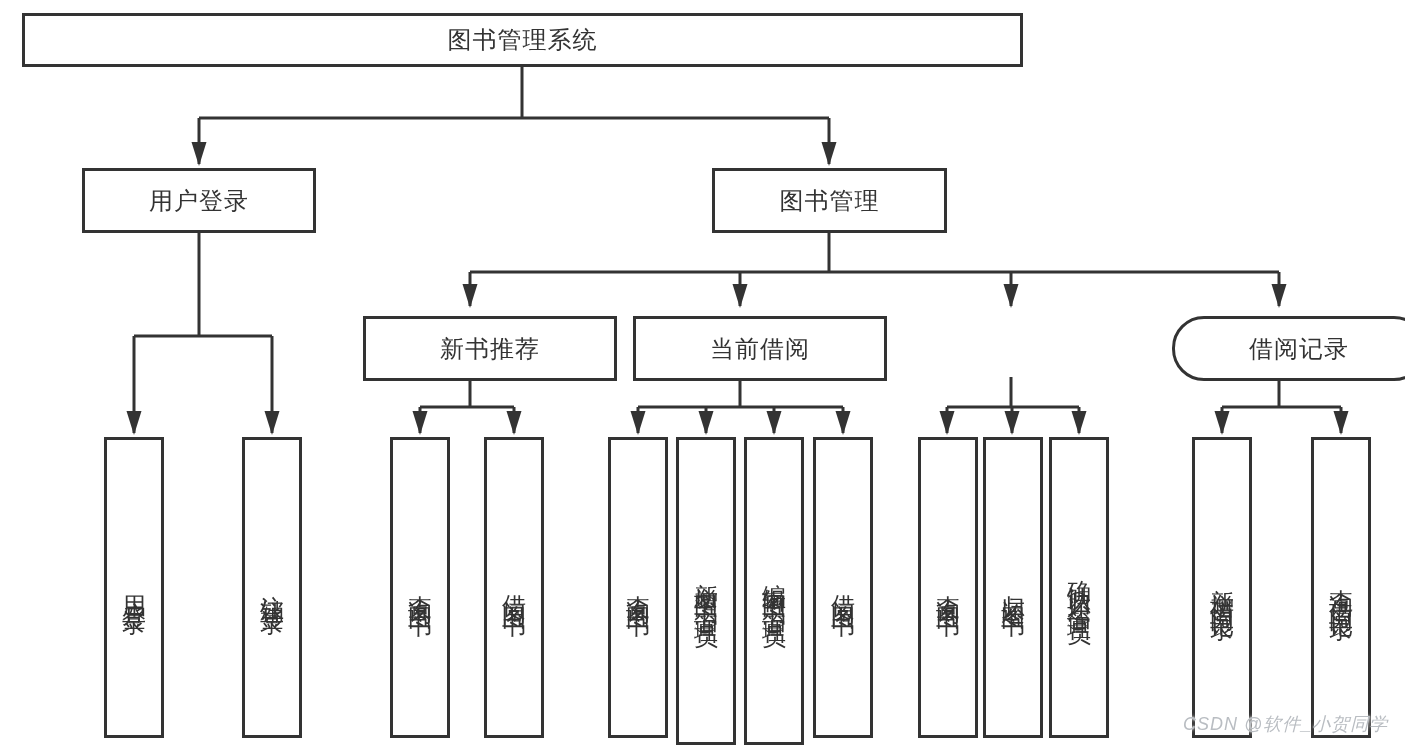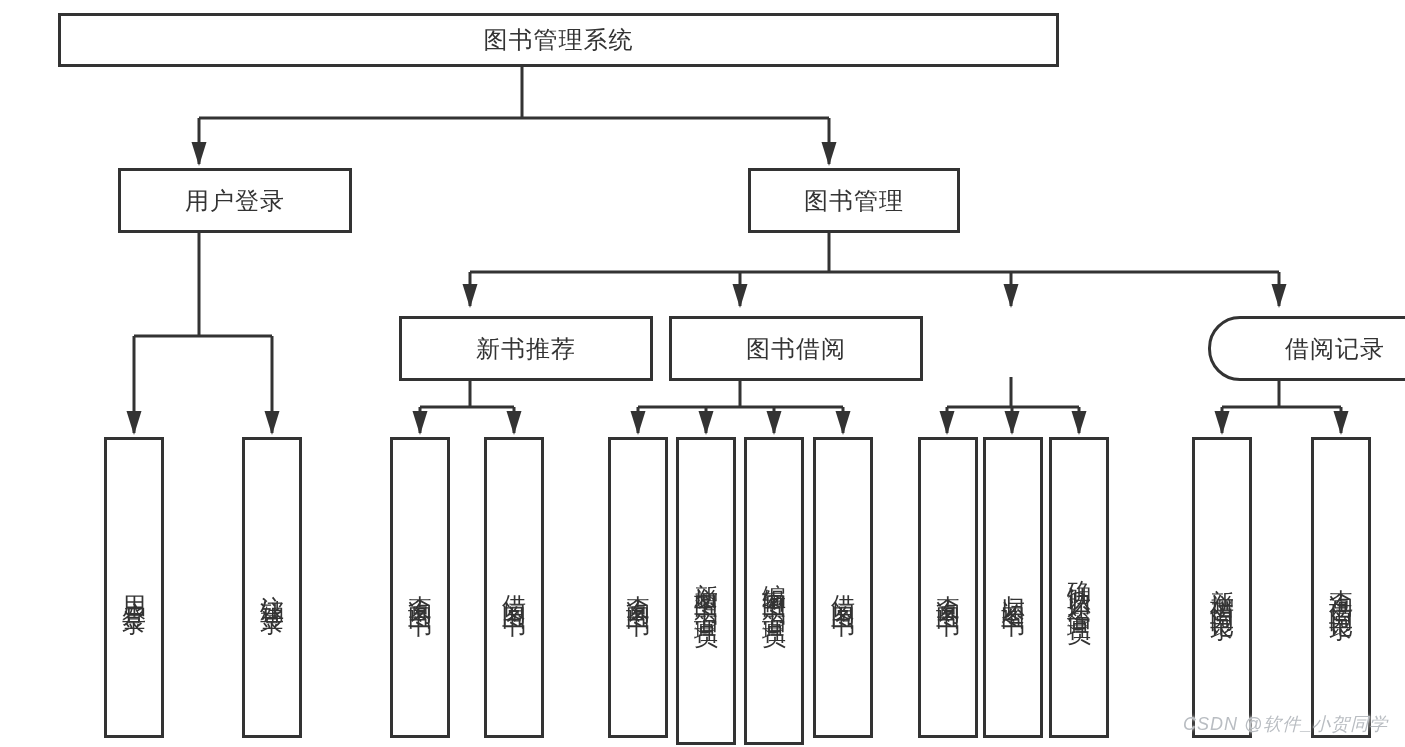--- a/index.html
+++ b/index.html
@@ -22,21 +22,20 @@
     position: absolute;
     box-sizing: border-box;
     border: 3px solid #333333;
     background: #ffffff;
     display: flex;
     align-items: center;
     justify-content: center;
     font-size: 24px;
     letter-spacing: 1px;
     z-index: 2;
-    margin-left: 36px;
   }
   .vbox {
     position: absolute;
     box-sizing: border-box;
     border: 3px solid #333333;
     background: #ffffff;
     display: flex;
     align-items: center;
     justify-content: center;
     top: 437px;
@@ -61,21 +60,21 @@
     letter-spacing: 1px;
     color: #b9bdc2;
     text-shadow: 0 0 2px #ffffff, 0 0 4px #ffffff;
     z-index: 5;
     white-space: nowrap;
     font-style: italic;
   }
   
   #root-box    { left: 22px;  top: 13px;  width: 1001px; height: 54px; }
   #login-box   { left: 82px;  top: 168px; width: 234px;  height: 65px; }
-  #manage-box  { left: 712px; top: 168px; width: 212px;  height: 65px; }
+  #manage-box  { left: 712px; top: 168px; width: 235px;  height: 65px; }
   .l3          { top: 316px; height: 65px; width: 254px; }
   #recommend-box { left: 363px; }
   #borrow-box    { left: 633px; }
   #current-box   { left: 904px; }
   #records-box   { left: 1172px; border-radius: 32px; }
   #leaf-1  { left: 104px; }
   #leaf-2  { left: 242px; }
   #leaf-3  { left: 390px; }
   #leaf-4  { left: 484px; }
   #leaf-5  { left: 608px; }
@@ -135,21 +134,21 @@
       <line x1="1341" y1="407" x2="1341" y2="433" marker-end="url(#arr)"></line>
     </g>
   </svg>
 
   <div class="box" id="root-box">图书管理系统</div>
 
   <div class="box" id="login-box">用户登录</div>
   <div class="box" id="manage-box">图书管理</div>
 
   <div class="box l3" id="recommend-box">新书推荐</div>
-  <div class="box l3" id="borrow-box">图书借阅</div>
+  <div class="box l3" id="borrow-box">当前借阅</div>
   <div class="box l3" id="records-box">借阅记录</div>
 
   <div class="vbox" id="leaf-1">
     <span class="vtext">用户登录</span>
   </div>
   <div class="vbox" id="leaf-2">
     <span class="vtext">注销登录</span>
   </div>
 
   <div class="vbox" id="leaf-3">

